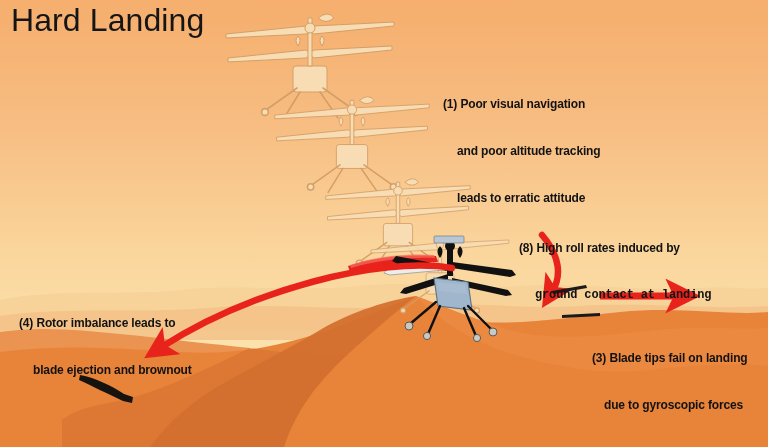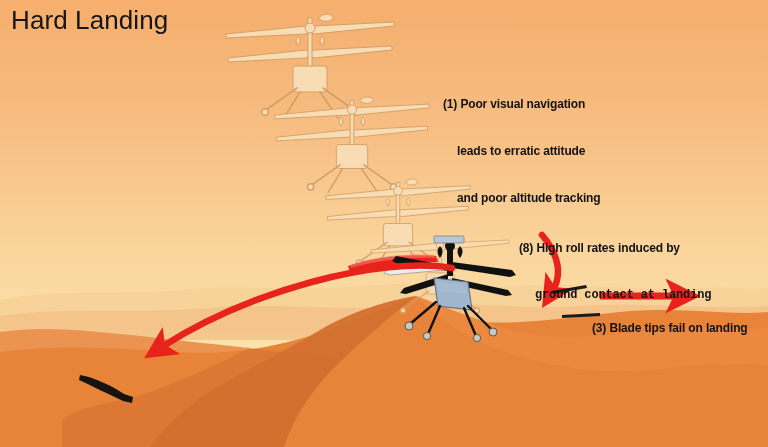--- a/index.html
+++ b/index.html
@@ -30,29 +30,29 @@
     line-height: 15.6px;
     font-weight: 600;
     letter-spacing: -0.15px;
     white-space: pre;
     pointer-events: none;
   }
   #page-title {
     position: absolute;
     left: 11px;
     top: 5px;
-    font-size: 26px;
+    font-size: 32px;
     line-height: 30px;
     font-weight: 400;
     color: #151515;
     letter-spacing: 0.1px;
   }
   #callout-1 { left: 443px; top: 66px; }
   #callout-2 { left: 519px; top: 210px; }
-  #callout-3 { left: 592px; top: 290px; }
+  #callout-3 { left: 592px; top: 320px; }
   #callout-4 { left: 19px; top: 285px; }
   .ln2 { display: block; }
   .ind1 { padding-left: 14px; }
   .ind2 { padding-left: 12px; }
   .ind3 { padding-left: 16px; font-family: Liberation Mono, monospace; }
 </style>
 </head>
 <body>
 
 <div id="scene">
@@ -242,27 +242,32 @@
     <g>
       <path d="M80,375 C96,378 112,386 124,394 L128,399 L123,401 C108,394 92,386 79,380 Z" fill="#17140f"></path>
       <path d="M124,394 L133,397 L132,403 L123,401 Z" fill="#17140f"></path>
     </g>
   </svg>
 
   <div id="page-title">Hard Landing</div>
 
   <div class="txt" id="callout-1">
     <span class="ln2">(1) Poor visual navigation</span>
+    <span class="ln2 ind1">and poor altitude tracking</span>
     <span class="ln2 ind1">leads to erratic attitude</span>
-    <span class="ln2 ind1">and poor altitude tracking</span>
   </div>
 
   <div class="txt" id="callout-2">
     <span class="ln2">(8) High roll rates induced by</span>
     <span class="ln2 ind3">ground contact at landing</span>
   </div>
 
   <div class="txt" id="callout-3">
     <span class="ln2">(3) Blade tips fail on landing</span>
-  </div>
-
+    <span class="ln2 ind2">due to gyroscopic forces</span>
+  </div>
+
+  <div class="txt" id="callout-4">
+    <span class="ln2">(4) Rotor imbalance leads to</span>
+    <span class="ln2 ind1">blade ejection and brownout</span>
+  </div>
 
 </div>
 
 </body></html>

